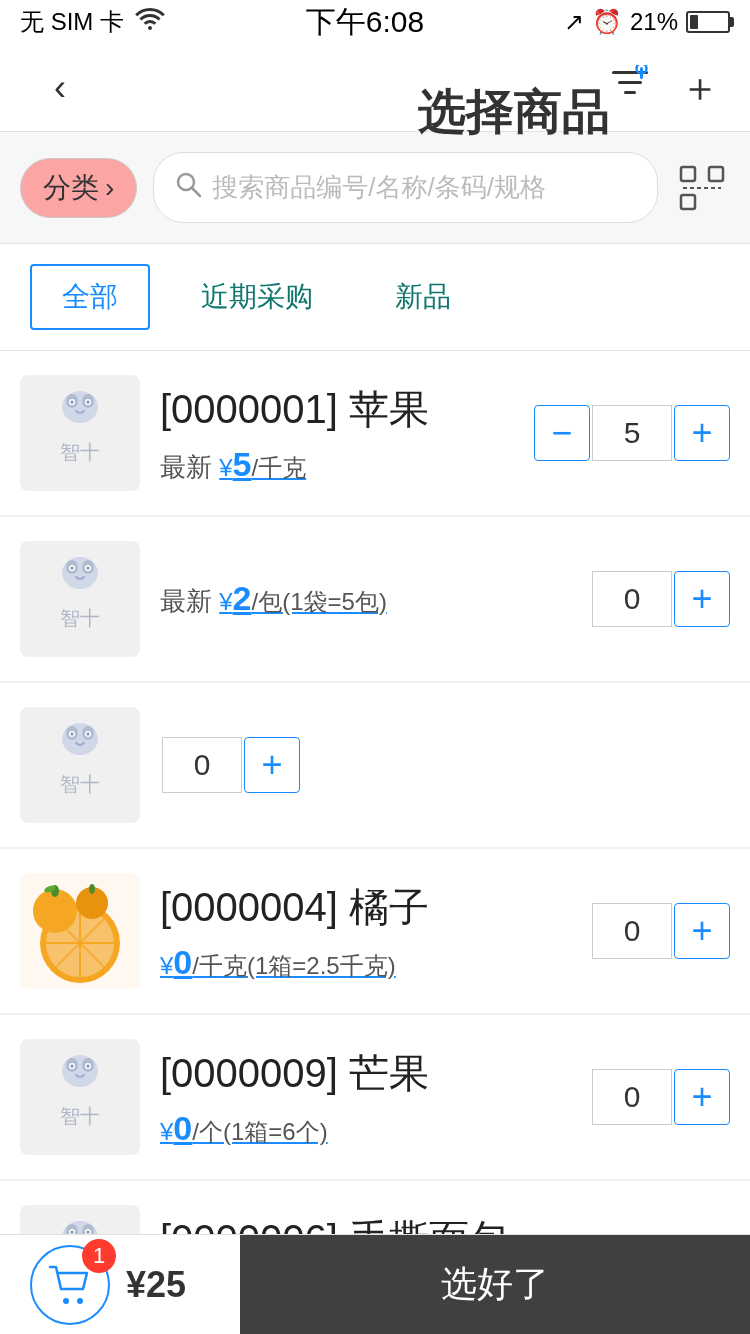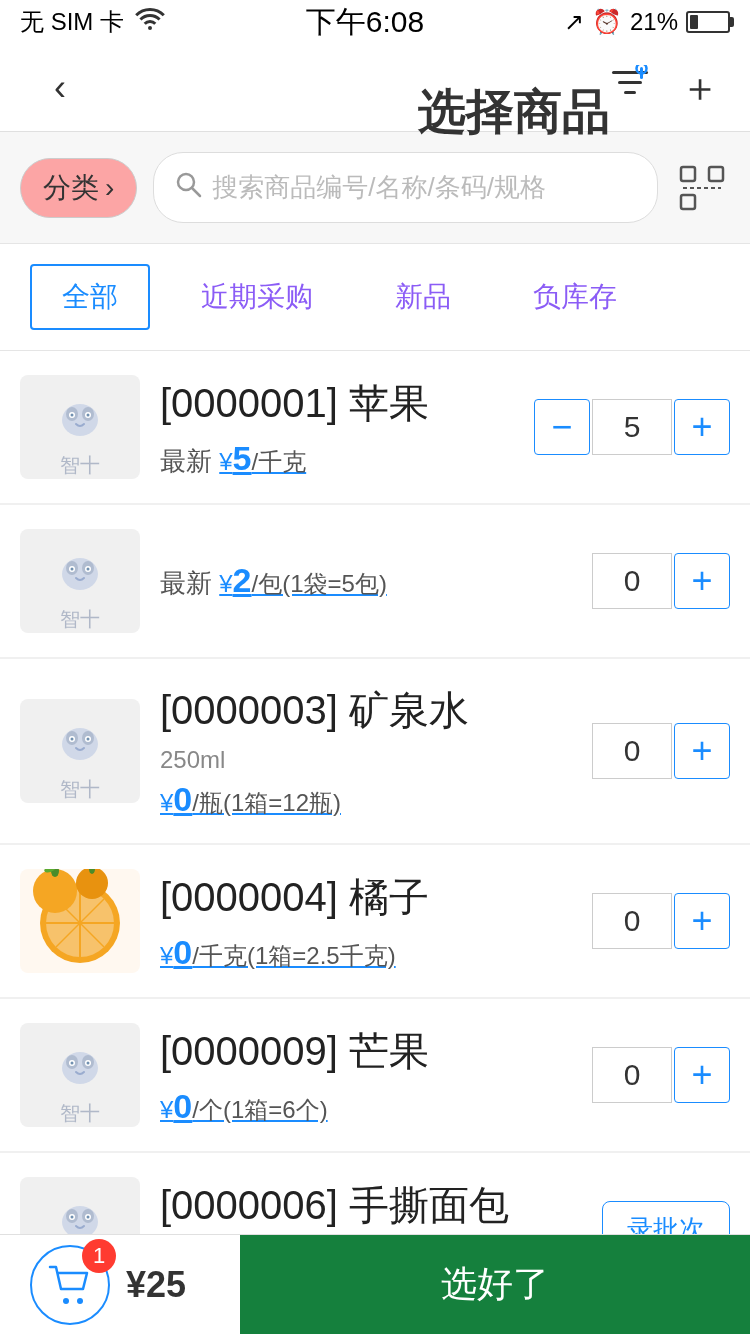--- a/index.html
+++ b/index.html
@@ -100,44 +100,44 @@
       padding: 20px 30px;
       gap: 20px;
       border-bottom: 1px solid #e5e5e5;
     }
     .tab-item {
       padding: 12px 30px;
       border-radius: 8px;
       font-size: 28px;
       cursor: pointer;
       border: 1px solid transparent;
-      color: #8b5cf6;
+      color: #0f766e;
     }
     .tab-item.active {
       border: 2px solid #1a8cff;
       color: #1a8cff;
       border-radius: 4px;
     }
 
     
     .product-list { background: #f0f0f0; }
     .product-item {
       background: #fff;
       margin-bottom: 2px;
       display: flex;
       align-items: center;
       padding: 24px 20px;
       gap: 20px;
     }
     .product-thumb {
-      width: 120px; height: 104px;
+      width: 120px; height: 116px;
       border-radius: 8px;
       background: #f0f0f0;
       flex-shrink: 0;
-      display: flex; align-items: flex-end; justify-content: center;
+      display: flex; align-items: flex-start; justify-content: center;
       overflow: hidden;
     }
     .owl-placeholder {
       display: flex; flex-direction: column; align-items: center; justify-content: center;
       gap: 4px; color: #b0b8c8;
     }
     .owl-svg { width: 60px; height: 60px; }
     .owl-label { font-size: 20px; color: #b0b8c8; }
     .product-info { flex: 1; }
     .product-name { font-size: 40px; color: #222; font-weight: 500; margin-bottom: 8px; }
@@ -210,21 +210,21 @@
       color: #fff;
       font-size: 22px;
       width: 34px; height: 34px;
       border-radius: 50%;
       display: flex; align-items: center; justify-content: center;
     }
     .cart-total { font-size: 36px; font-weight: 600; color: #333; }
     .confirm-btn {
       flex: 1;
       height: 100%;
-      background: #15803d;
+      background: #404040;
       color: #fff;
       font-size: 36px;
       border: none;
       display: flex; align-items: center; justify-content: center;
       cursor: pointer;
     }
   </style>
 </head>
 <body>
 
@@ -286,21 +286,20 @@
       <rect x="2" y="30" width="14" height="14" rx="2" stroke="#555" stroke-width="2.5" fill="none"></rect>
       <line x1="4" y1="23" x2="42" y2="23" stroke="#555" stroke-width="2" stroke-dasharray="4 3"></line>
     </svg>
   </div>
 </div>
 
 <div class="tabs-bar">
   <div class="tab-item active">全部</div>
   <div class="tab-item">近期采购</div>
   <div class="tab-item">新品</div>
-  <div class="tab-item">负库存</div>
 </div>
 
 <div class="product-list">
 
   <div class="product-item">
     <div class="product-thumb">
       <div class="owl-placeholder">
         <svg class="owl-svg" viewBox="0 0 60 60" fill="none">
           <ellipse cx="30" cy="32" rx="18" ry="16" fill="#d0d8e8"></ellipse>
           <ellipse cx="22" cy="26" rx="6" ry="7" fill="#b0bcd0"></ellipse>
@@ -365,27 +364,20 @@
           <ellipse cx="38" cy="26" rx="6" ry="7" fill="#b0bcd0"></ellipse>
           <circle cx="22" cy="27" r="3" fill="#fff"></circle>
           <circle cx="38" cy="27" r="3" fill="#fff"></circle>
           <circle cx="22" cy="27" r="1.5" fill="#7090b0"></circle>
           <circle cx="38" cy="27" r="1.5" fill="#7090b0"></circle>
           <path d="M26 36 Q30 40 34 36" stroke="#9aaccf" stroke-width="2" fill="none" stroke-linecap="round"></path>
         </svg>
         <span class="owl-label">智十</span>
       </div>
     </div>
-    <div class="product-info">
-      <div class="product-name">[0000003] 矿泉水</div>
-      <div class="product-spec">250ml</div>
-      <div class="product-price">
-        <span class="yen price-underline">¥</span><span class="price-val price-underline">0</span><span class="price-unit price-underline">/瓶(1箱=12瓶)</span>
-      </div>
-    </div>
     <div class="qty-control">
       <input class="qty-input" type="text" value="0" readonly="" style="border: 1.5px solid rgb(204, 204, 204);">
       <button class="qty-btn">+</button>
     </div>
   </div>
 
   <div class="product-item">
     <div class="product-thumb" style="background:#fff8f0;">
 
       <svg viewBox="0 0 120 120" width="120" height="120">

